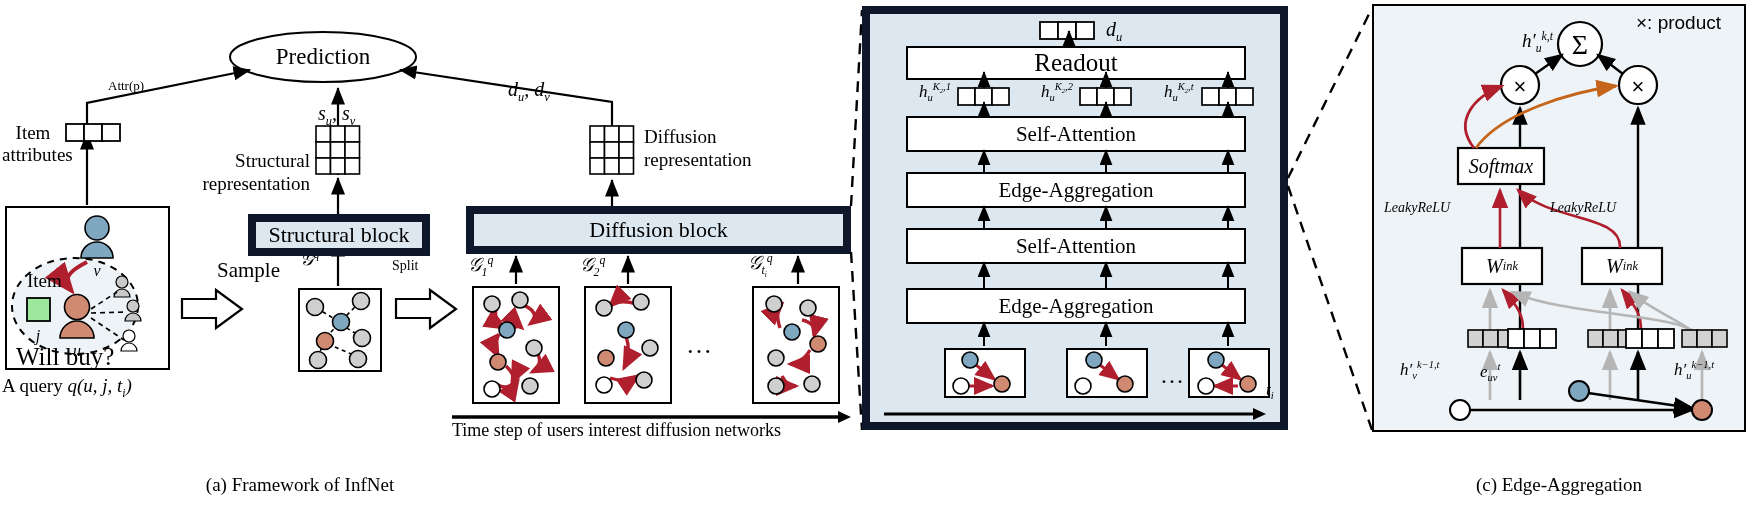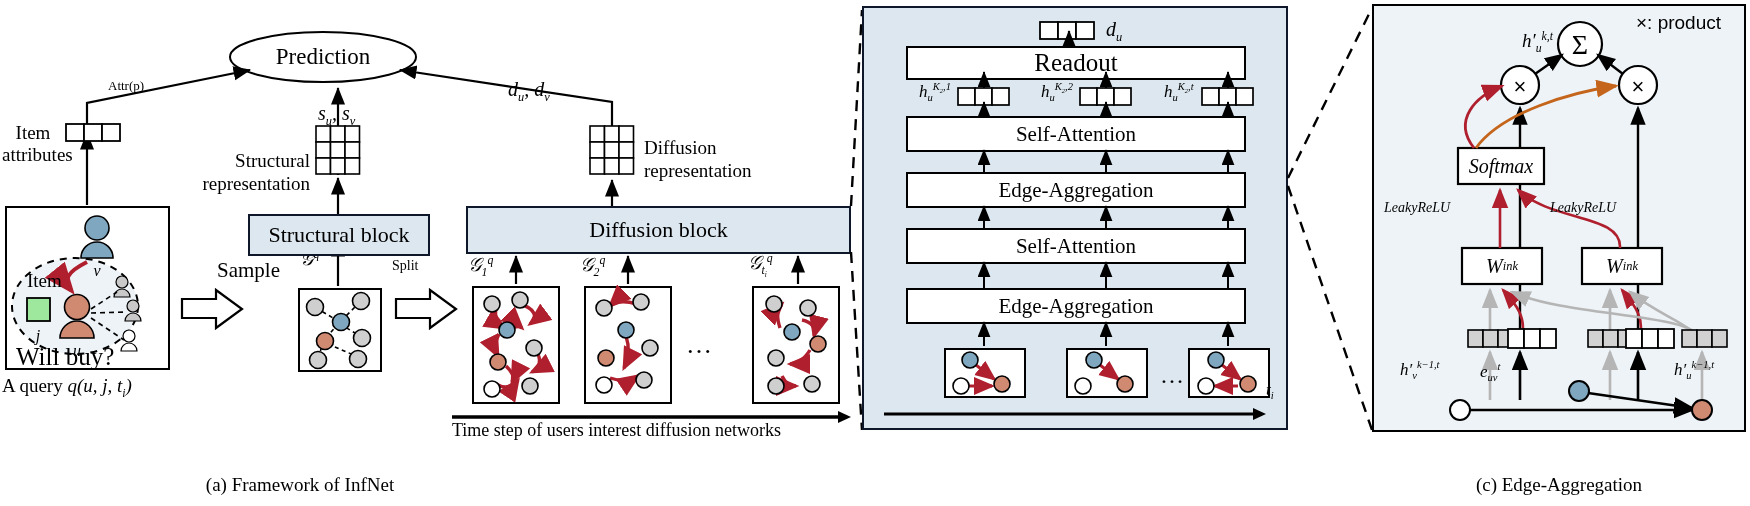--- a/index.html
+++ b/index.html
@@ -4,21 +4,21 @@
 <style>
   html,body{margin:0;padding:0;background:#fff;}
   body{width:1750px;height:506px;font-family:"Liberation Serif",serif;color:#000;overflow:hidden;}
   #root{position:relative;width:1750px;height:506px;}
   .abs{position:absolute;}
   .it{font-style:italic;}
   .ctr{display:flex;align-items:center;justify-content:center;text-align:right;}
   svg{overflow:visible;}
   .cap{font-size:19px;font-family:"Liberation Serif",serif;}
   .boxw{background:#fff;border:2px solid #000;box-sizing:border-box;}
-  .boxb{background:#dce7ef;border:2px solid #0f172a;box-sizing:border-box;}
+  .boxb{background:#dce7ef;border:8px solid #0f172a;box-sizing:border-box;}
   .panelc{background:#eef3f7;border:2px solid #000;box-sizing:border-box;}
   .lbl{white-space:nowrap;}
   sup,sub{font-size:62%;line-height:0;}
   .mathi{font-style:italic;font-family:"Liberation Serif",serif;}
 </style>
 </head>
 <body>
 
 <div id="root">
 
@@ -89,21 +89,21 @@
           <rect x="14.5" y="0" width="14.5" height="16"></rect>
           <rect x="29" y="0" width="14.5" height="16"></rect>
         <rect x="0" y="16" width="14.5" height="16"></rect>
           <rect x="14.5" y="16" width="14.5" height="16"></rect>
           <rect x="29" y="16" width="14.5" height="16"></rect>
         <rect x="0" y="32" width="14.5" height="16"></rect>
           <rect x="14.5" y="32" width="14.5" height="16"></rect>
           <rect x="29" y="32" width="14.5" height="16"></rect>
       </g>
     </svg>
-    <div class="abs" style="left:644px;top:126px;width:150px;text-align:left;font-size:19px;line-height:1.2;margin-top:11px;">
+    <div class="abs" style="left:644px;top:126px;width:150px;text-align:left;font-size:19px;line-height:1.2;">
       <div>Diffusion</div>
       <div>representation</div>
     </div>
 
     <div class="abs boxw" style="left:5px;top:206px;width:165px;height:164px;"></div>
     <svg class="abs" style="left:5px;top:206px;" width="165" height="164">
 
       <ellipse cx="70" cy="100" rx="63" ry="48" fill="#eef3f7" stroke="#000" stroke-width="2" stroke-dasharray="7,6"></ellipse>
 
       <circle cx="92" cy="22" r="12" fill="#7fa8c0" stroke="#000" stroke-width="1.6"></circle>

